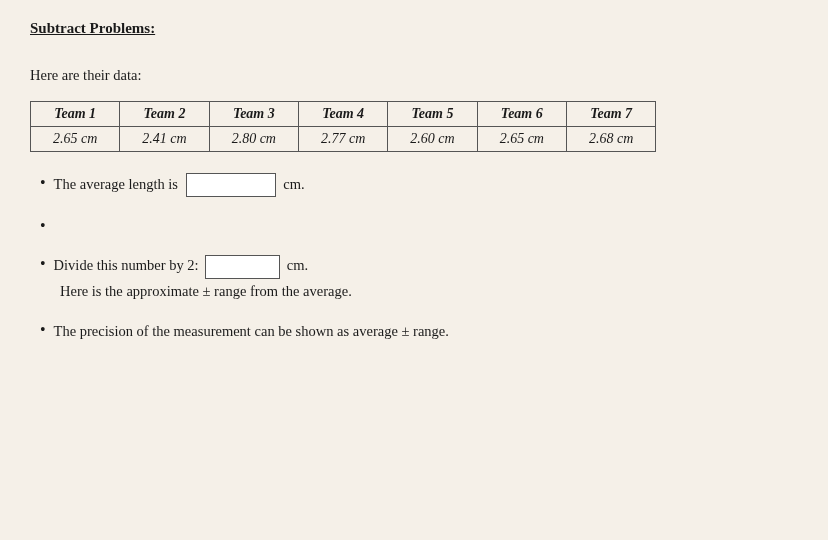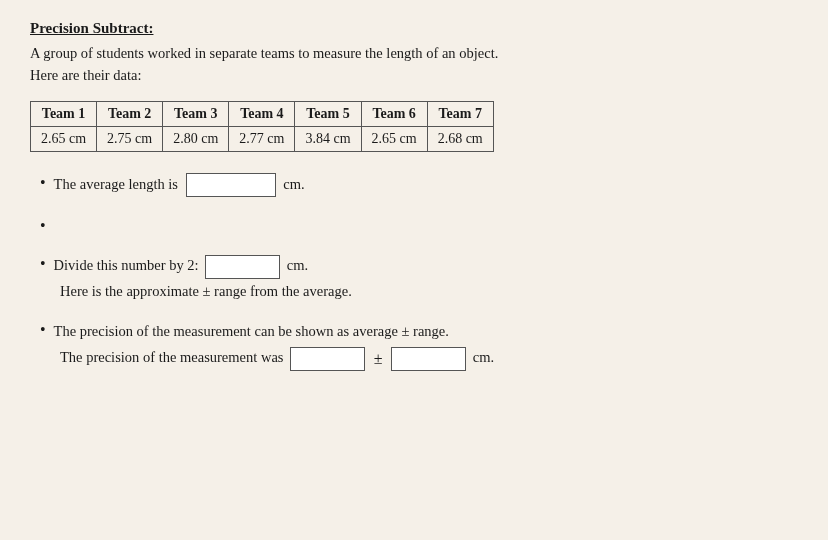--- a/index.html
+++ b/index.html
@@ -32,25 +32,26 @@
     }
 
     .data-table {
       border-collapse: collapse;
       margin-bottom: 20px;
     }
 
     .data-table th,
     .data-table td {
       border: 1px solid #555;
-      padding: 4px 10px;
+      padding: 4px 22px;
       text-align: center;
       font-family: 'Comic Sans MS', 'Chalkboard SE', cursive;
       font-size: 14px;
       background-color: #f5f0e8;
+      font-style: italic;
     }
 
     .data-table th {
       font-weight: bold;
       font-size: 14px;
     }
 
     .bullet-section {
       margin-bottom: 16px;
       display: flex;
@@ -111,46 +112,46 @@
     }
 
     .text-inline {
       font-size: 14.5px;
       line-height: 1.7;
     }
   </style>
 </head>
 <body>
 
-<div class="title">Precision Subtract:</div>
+<div class="title">Subtract Problems:</div>
 
 <div class="intro-text">
-  <span>A group of students worked in separate teams to measure the length of an object.</span><br>
+  <br>
   <span>Here are their data:</span>
 </div>
 
 <table class="data-table">
   <thead>
     <tr id="table-headers">
         <th>Team 1</th>
         <th>Team 2</th>
         <th>Team 3</th>
         <th>Team 4</th>
         <th>Team 5</th>
         <th>Team 6</th>
         <th>Team 7</th>
       </tr>
   </thead>
   <tbody>
     <tr id="table-values">
         <td>2.65 cm</td>
-        <td>2.75 cm</td>
+        <td>2.41 cm</td>
         <td>2.80 cm</td>
         <td>2.77 cm</td>
-        <td>3.84 cm</td>
+        <td>2.60 cm</td>
         <td>2.65 cm</td>
         <td>2.68 cm</td>
       </tr>
   </tbody>
 </table>
 
 <ul class="bullet-list">
 
   <li class="bullet-section">
     <div class="bullet-row">
@@ -181,24 +182,15 @@
     <div class="sub-text">Here is the approximate ± range from the average.</div>
   </li>
 
   <li class="bullet-section">
     <div class="bullet-row">
       <span class="bullet-dot">•</span>
       <span class="text-inline">
         <span>The precision of the measurement can be shown as average ± range.</span>
       </span>
     </div>
-    <div class="sub-text">
-      <span class="text-inline">
-        <span>The precision of the measurement was</span>
-        <span class="answer-box-small"></span>
-        <span class="plus-minus">±</span>
-        <span class="answer-box-small"></span>
-        <span>cm.</span>
-      </span>
-    </div>
   </li>
 
 </ul>
 
 </body></html>

